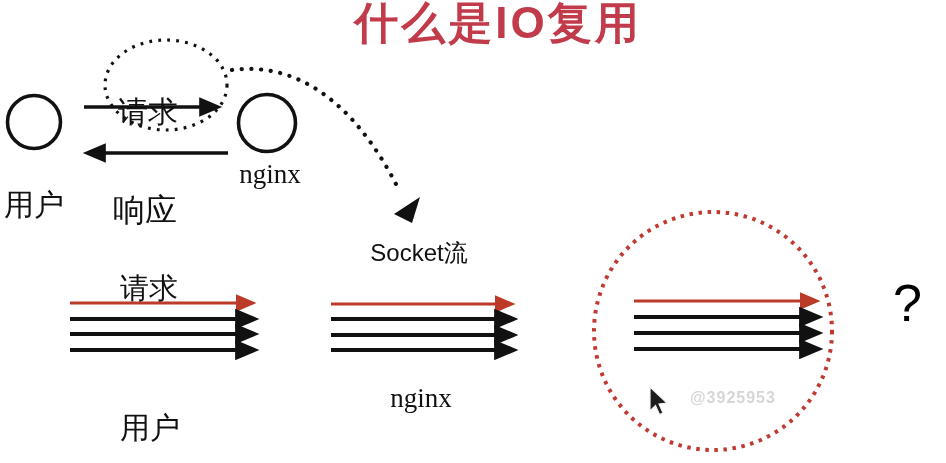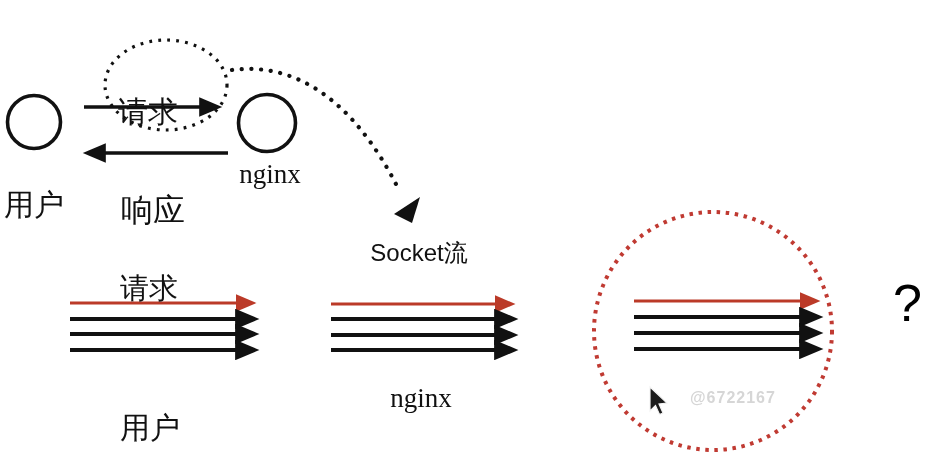--- a/index.html
+++ b/index.html
@@ -23,21 +23,21 @@
   .center{text-align:center;}
   .title{
     left:50px;right:0;top:0px;
     font-size:44px;font-weight:bold;letter-spacing:3px;
     color:var(--title-red);
   }
   .lbl-cn{font-weight:400;margin-top:34px;}
   .serif{font-family:"Liberation Serif",serif;font-weight:400;}
   .user-label{left:0px;top:155px;width:68px;font-size:30px;}
   .req-label{left:108px;top:62px;width:80px;font-size:30px;}
-  .resp-label{left:105px;top:160px;width:80px;font-size:32px;text-align:right;}
+  .resp-label{left:105px;top:160px;width:80px;font-size:32px;}
   .nginx-top-label{left:230px;top:160px;width:80px;font-size:27px;}
   .g1-top{left:99px;top:239px;width:100px;font-size:29px;}
   .g1-bottom{left:100px;top:378px;width:100px;font-size:30px;}
   .g2-top{left:333px;top:240px;width:172px;font-size:24px;font-weight:500;}
   .g2-bottom{left:371px;top:384px;width:100px;font-size:27px;}
   .g3-top{left:653px;top:250px;width:152px;font-size:28px;}
   .watermark{
     left:690px;top:390px;font-size:16px;font-weight:bold;
     color:var(--wm-gray);letter-spacing:1px;
   }
@@ -86,30 +86,31 @@
     <circle cx="713" cy="331" r="119" fill="none" class="dotred-stroke" stroke-width="4" stroke-dasharray="3.5 5.6"></circle>
 
     <line x1="634" y1="301" x2="801" y2="301" class="red-stroke" stroke-width="3" marker-end="url(#mh-red)"></line>
     <line x1="634" y1="317" x2="801" y2="317" class="ink-stroke" stroke-width="3.8" marker-end="url(#mh-black)"></line>
     <line x1="634" y1="333" x2="801" y2="333" class="ink-stroke" stroke-width="3.8" marker-end="url(#mh-black)"></line>
     <line x1="634" y1="349" x2="801" y2="349" class="ink-stroke" stroke-width="3.8" marker-end="url(#mh-black)"></line>
 
     <polygon points="650,387 650,411 655.5,405.5 659.5,414.5 663,413 659,404 667,403" fill="#1c1c1c" stroke="#f4f4f4" stroke-width="1.2"></polygon>
   </svg>
 
+  <div class="txt title center">什么是IO复用</div>
 
   <div class="txt lbl-cn user-label center">用户</div>
   <div class="txt lbl-cn req-label center">请求</div>
   <div class="txt lbl-cn resp-label center">响应</div>
   <div class="txt serif nginx-top-label center">nginx</div>
 
   <div class="txt lbl-cn g1-top center">请求</div>
   <div class="txt lbl-cn g1-bottom center">用户</div>
 
   <div class="txt g2-top center">Socket流</div>
   <div class="txt serif g2-bottom center">nginx</div>
 
 
-  <div class="txt watermark">@6722167</div>
+  <div class="txt watermark">@3925953</div>
 
   <div class="txt question">?</div>
 
 </div>
 
 </body></html>

